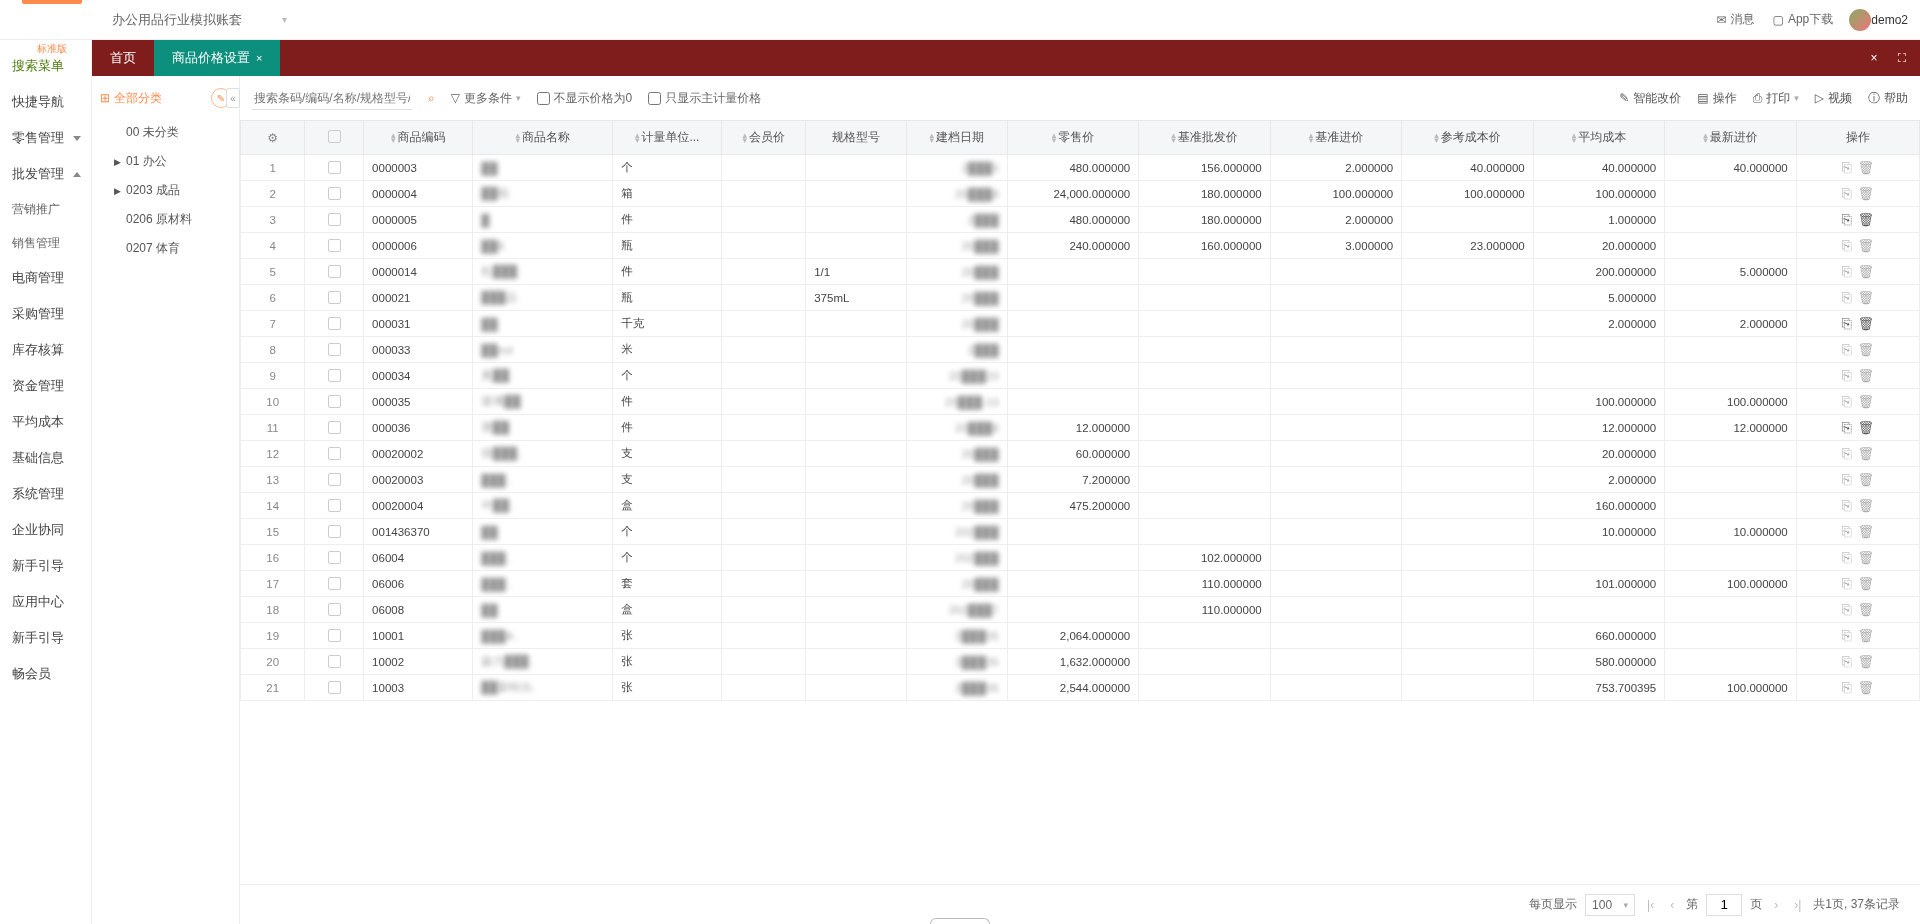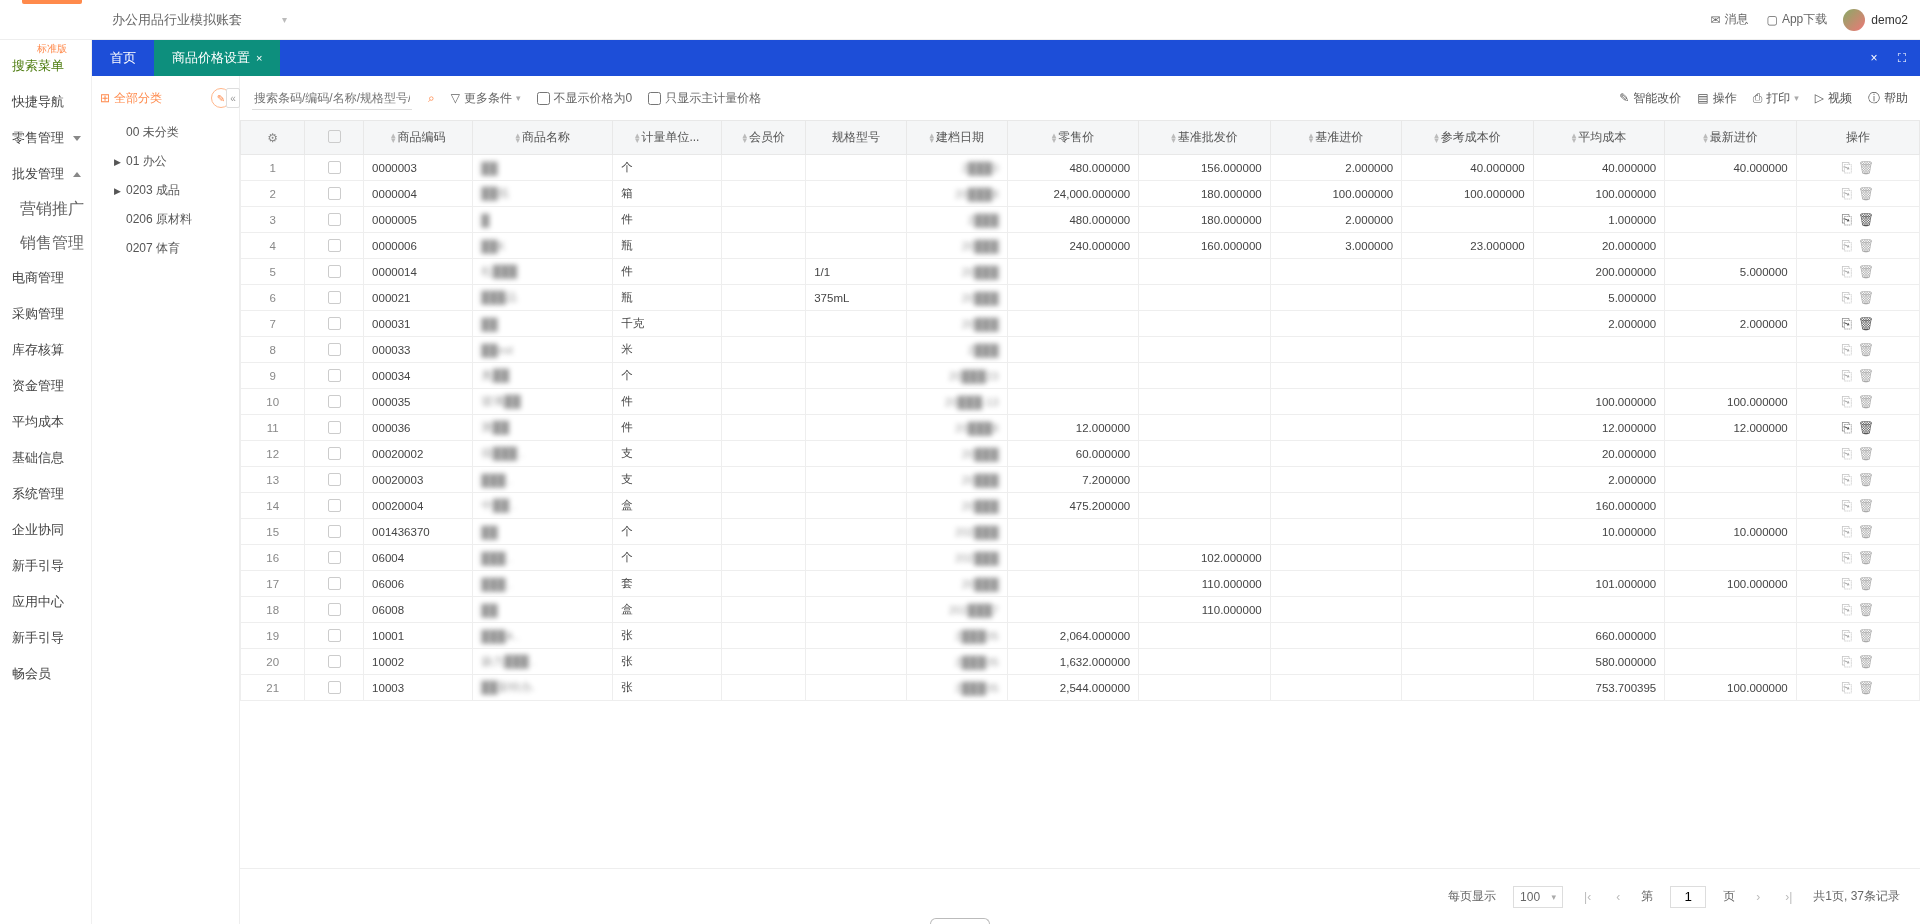--- a/index.html
+++ b/index.html
@@ -8,38 +8,38 @@
     
     .top-header { height: 40px; display: flex; align-items: center; padding: 0 12px; border-bottom: 1px solid #eee; }
     .logo-area { width: 80px; display: flex; flex-direction: column; align-items: center; }
     .logo-img { width: 60px; height: 20px; background: #ff8a4c; border-radius: 2px; position: relative; display:flex; align-items:center; justify-content:center; color:#fff; font-size:9px;}
     .logo-badge { font-size: 10px; color: #ff8a4c; margin-top: 38px; }
     .org-name { margin-left: 20px; color: #666; font-size: 13px; }
     .chevron-down { margin-left: 40px; color: #bbb; font-size: 10px; }
     .top-spacer { flex: 1; }
     .top-action { display: flex; align-items: center; gap: 4px; margin-left: 18px; color: #666; font-size: 12px; cursor: pointer; }
     .avatar { width: 22px; height: 22px; border-radius: 50%; background: linear-gradient(135deg,#8a6,#e77); margin-left: 16px; }
-    .user-area { display: flex; align-items: center; gap: 6px; cursor: pointer; }
+    .user-area { display: flex; align-items: center; cursor: pointer; }
     
     
     .layout { display: flex; height: calc(100vh - 40px); }
     
     
     .left-nav { width: 92px; border-right: 1px solid #f0f0f0; padding-top: 8px; overflow-y: auto; }
     .nav-item { height: 36px; display: flex; align-items: center; padding: 0 12px; font-size: 13px; color: #444; cursor: pointer; position: relative; }
     .nav-item.search { color: #4d7c0f; }
     .nav-item.has-caret::after { content: ''; position: absolute; right: 10px; width: 0; height: 0; border-left: 4px solid transparent; border-right: 4px solid transparent; border-top: 5px solid #888; }
     .nav-item.expanded::after { border-top: none; border-bottom: 5px solid #888; }
-    .nav-sub { padding-left: 20px; font-size: 16px; color: #666; height: 34px; display:flex; align-items:center; cursor:pointer;}
+    .nav-sub { padding-left: 12px; font-size: 12px; color: #666; height: 34px; display:flex; align-items:center; cursor:pointer;}
     
     
     .main-area { flex: 1; display: flex; flex-direction: column; min-width: 0; }
     
     
-    .tab-bar { height: 36px; background: #1d4ed8; display: flex; align-items: center; position: relative; }
+    .tab-bar { height: 36px; background: #7f1d1d; display: flex; align-items: center; position: relative; }
     .tab { height: 36px; padding: 0 18px; display: flex; align-items: center; color: #fff; font-size: 13px; cursor: pointer; }
     .tab.active { background: #0d8f7d; }
     .tab-close { margin-left: 6px; font-size: 11px; cursor: pointer; }
     .tab-bar-actions { position: absolute; right: 8px; display: flex; gap: 8px; }
     .tab-bar-icon { color: #fff; cursor: pointer; width: 20px; text-align: center; }
     
     
     .content-row { display: flex; flex: 1; min-height: 0; }
     
     
@@ -73,21 +73,21 @@
     .row-idx { text-align: center; color: #888; }
     .row-cb { text-align: center; }
     .row-cb .cb { width: 13px; height: 13px; border: 1px solid #ccc; border-radius: 2px; display: inline-block; vertical-align: middle; cursor: pointer; }
     .action-icons { display: flex; gap: 6px; justify-content: center; color: #aaa; font-size: 13px; }
     .action-icons span { cursor: pointer; }
     .action-icons.active { color: #555; }
     .gear-icon { color: #888; cursor: pointer; }
     .blur { color: transparent; text-shadow: 0 0 5px rgba(0,0,0,.4); }
     
     
-    .footer { height: 56px; display: flex; align-items: center; justify-content: flex-end; padding: 0 20px; gap: 17px; font-size: 12px; color: #666; border-top: 1px solid #eee; }
+    .footer { height: 40px; display: flex; align-items: center; justify-content: flex-end; padding: 0 20px; gap: 8px; font-size: 12px; color: #666; border-top: 1px solid #eee; }
     .page-select { width: 50px; height: 22px; border: 1px solid #ddd; display: flex; align-items: center; justify-content: space-between; padding: 0 6px; cursor: pointer; }
     .pager-btn { color: #bbb; cursor: pointer; padding: 0 4px; }
     .page-input { width: 36px; height: 22px; border: 1px solid #ddd; text-align: center; }
     
     
     .bottom-handle { position: fixed; bottom: 0; left: 50%; transform: translateX(-50%); width: 60px; height: 6px; border: 1px solid #bbb; border-bottom: none; border-radius: 6px 6px 0 0; background: #fff; cursor: pointer;}
     
     
     .c-idx{width:46px} .c-cb{width:42px} .c-code{width:78px} .c-name{width:100px} .c-unit{width:78px} .c-mem{width:60px} .c-spec{width:72px} .c-date{width:72px} .c-price{width:94px} .c-action{width:88px}
   </style>

